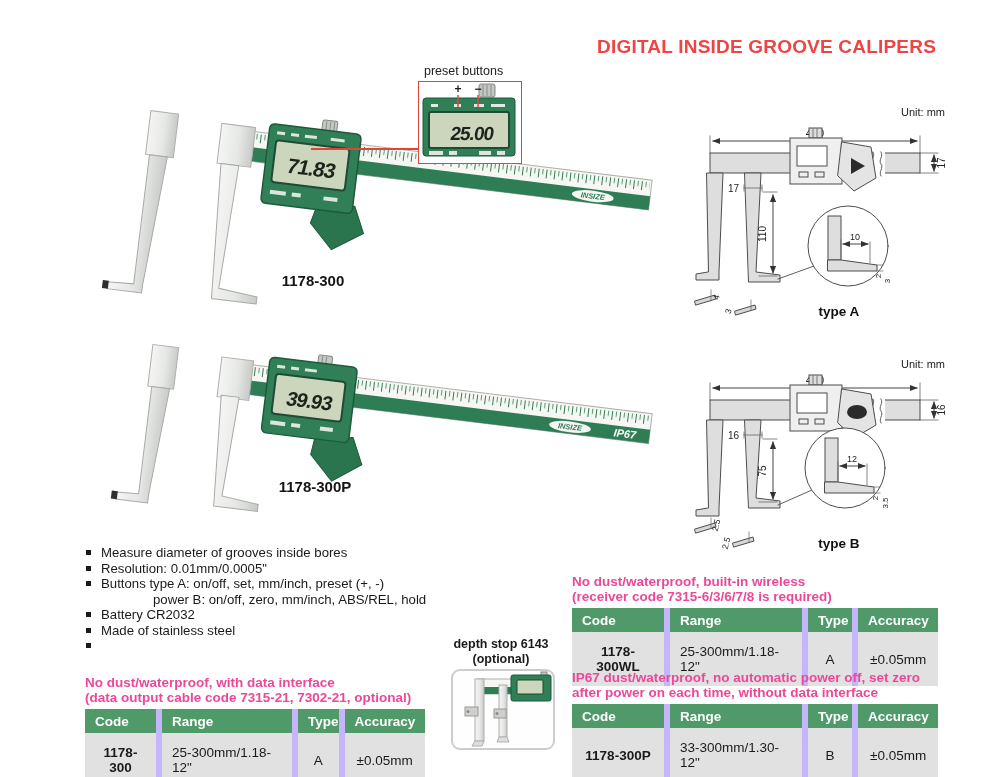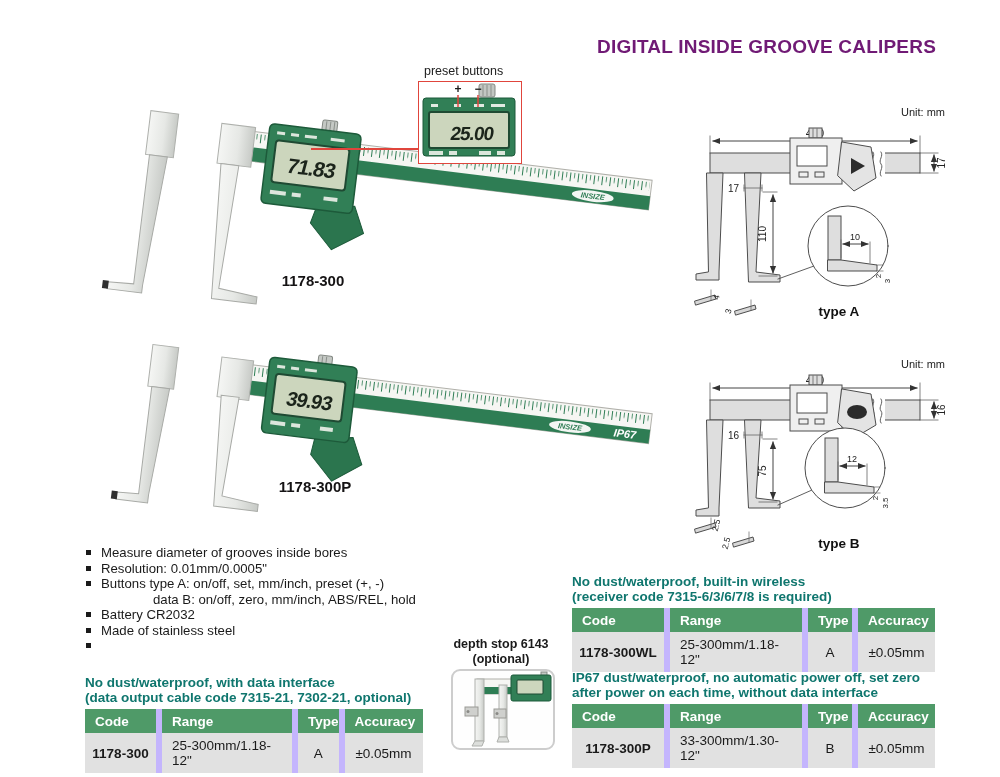--- a/index.html
+++ b/index.html
@@ -4,21 +4,21 @@
 <style>
   html,body{margin:0;padding:0;background:#fff;}
   #page{position:relative;width:1000px;height:777px;background:#fff;overflow:hidden;
         font-family:"Liberation Sans",sans-serif;color:#1a1a1a;}
   .abs{position:absolute;}
   svg{overflow:visible;display:block;}
   svg text{font-family:"Liberation Sans",sans-serif;}
 
   
   .title{position:absolute;top:36px;right:64px;font-size:19px;font-weight:bold;
-         letter-spacing:.2px;color:#701a75;}
+         letter-spacing:.2px;color:#ef4444;}
 
   
   .preset-label{position:absolute;left:424px;top:64px;font-size:12.5px;color:#222;}
   .preset-box{position:absolute;left:418px;top:81px;width:102px;height:81px;
               border:1px solid #e0453c;background:#fff;}
   .red-leader{position:absolute;left:311px;top:148px;width:107px;height:2px;background:#e0453c;}
 
   
   .prod-label{position:absolute;font-size:15px;font-weight:bold;text-align:center;width:130px;color:#151314;}
 
@@ -29,25 +29,25 @@
   .features .blt{position:absolute;left:0;top:5px;width:5px;height:5px;background:#1a1a1a;}
   .features li.cont{padding-left:67px;}
 
   
   .ds-caption{position:absolute;left:426px;top:637px;width:150px;text-align:center;
               font-size:12.5px;line-height:14.5px;font-weight:bold;}
   .ds-frame{position:absolute;left:451px;top:669px;width:100px;height:77px;background:#fefefe;
             border:2px solid #cdcdcd;border-radius:9px;}
 
   
-  .sec-h{font-size:13.5px;font-weight:bold;line-height:14.5px;color:#0f766e;}
+  .sec-h{font-size:13.5px;font-weight:bold;line-height:14.5px;color:#ec4899;}
   table.spec{border-collapse:collapse;margin-top:4px;table-layout:fixed;font-size:13.5px;}
   table.spec th{background:var(--grn);color:#fff;font-weight:bold;text-align:left;
                 padding:0 0 0 10px;height:24px;}
-  table.spec td{background:#e1e1e1;height:16px;padding:5px;}
+  table.spec td{background:#e1e1e1;height:16px;padding:12px;}
   table.spec th + th, table.spec td + td{border-left:6px solid #c4b5fd;}
   table.spec td.code{font-weight:bold;text-align:center;}
   table.spec td.range{padding-left:10px;}
   table.spec td.ctr{text-align:center;}
   :root{--grn:#4f9a68;--calgrn:#317f56;--caldark:#1d5a3a;}
 </style>
 </head>
 <body>
 
 <div id="page">
@@ -287,21 +287,21 @@
         <path d="M16,-4 V6" stroke="#666" stroke-width="0.7"></path>
         <text transform="rotate(-75 -4 8)" x="-4" y="8" text-anchor="middle" font-size="8.5" fill="#222" stroke="none">2.5</text>
       </g>
     </g>
   </svg>
 
   <ul class="features">
     <li><span class="blt"></span><span>Measure diameter of grooves inside bores</span></li>
     <li><span class="blt"></span><span>Resolution: 0.01mm/0.0005"</span></li>
     <li><span class="blt"></span><span>Buttons type A: on/off, set, mm/inch, preset (+, -)</span></li>
-    <li class="cont"><span>data B: on/off, zero, mm/inch, ABS/REL, hold</span></li>
+    <li class="cont"><span>power B: on/off, zero, mm/inch, ABS/REL, hold</span></li>
     <li><span class="blt"></span><span>Battery CR2032</span></li>
     <li><span class="blt"></span><span>Made of stainless steel</span></li>
     <li><span class="blt"></span></li>
   </ul>
 
   <div class="ds-caption">
     <div><span>depth stop </span><b>6143</b></div>
     <div><b>(optional)</b></div>
   </div>
   <div class="ds-frame">

